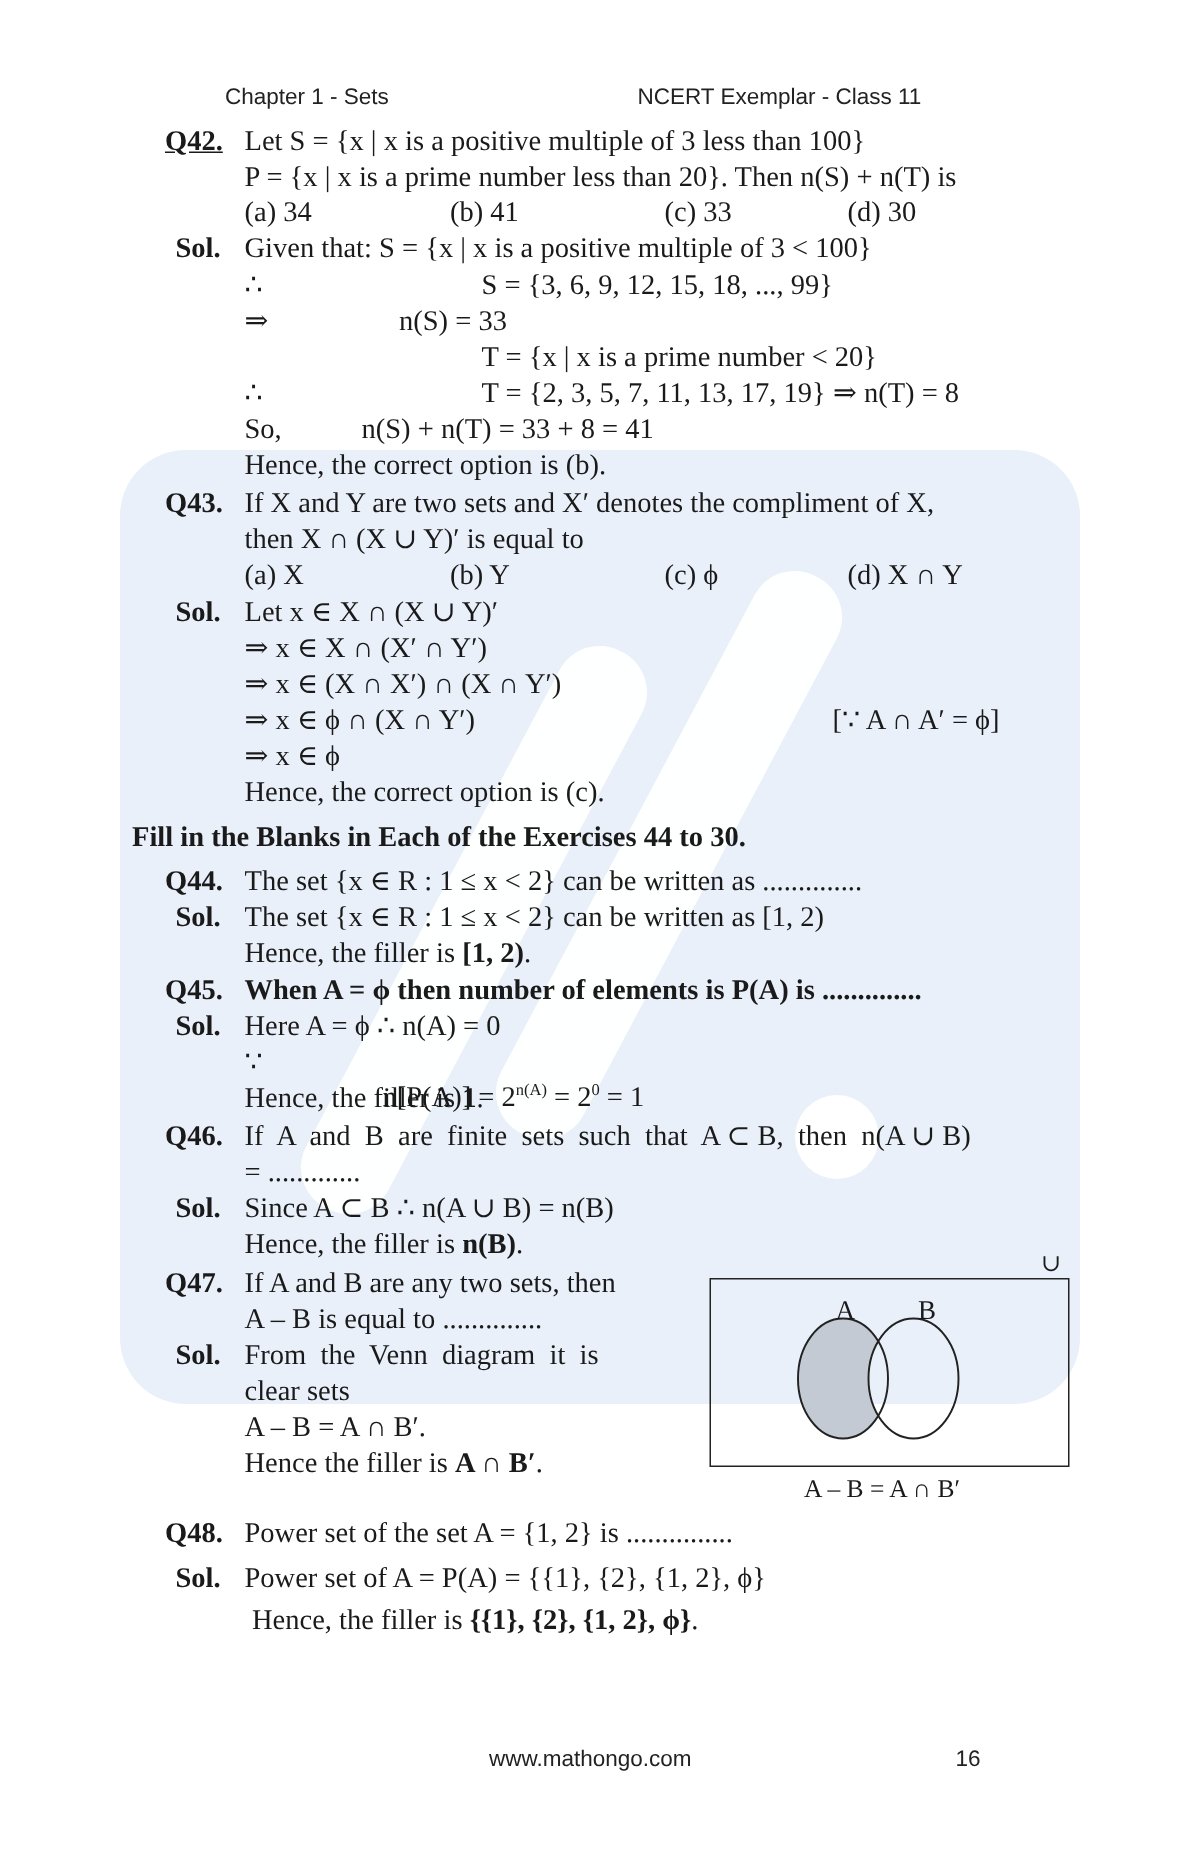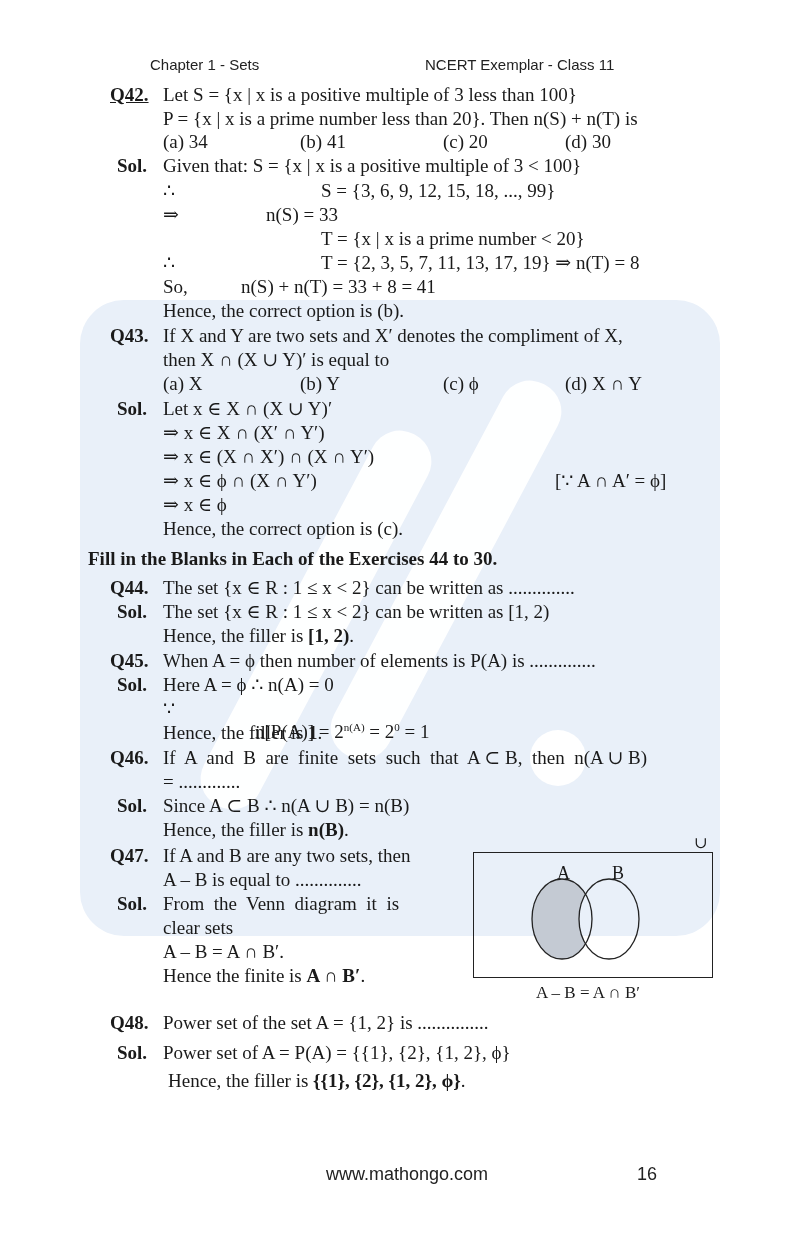--- a/index.html
+++ b/index.html
@@ -10,21 +10,21 @@
   .wm-slash { position:absolute; background:#ffffff; border-radius:30px; transform:rotate(28deg); opacity:0.95; }
   .wm-dot { position:absolute; background:#ffffff; border-radius:50%; }
   .content { position:absolute; left:0; top:0; width:800px; z-index:2; }
   .line { position:absolute; font-size:19px; white-space:nowrap; line-height:22px; }
   .qn { position:absolute; font-weight:bold; font-size:19px; line-height:22px; }
   .bold { font-weight:bold; }
   .sec { position:absolute; left:88px; font-weight:bold; font-size:19px; }
   .venn { position:absolute; left:473px; top:852px; width:238px; height:124px; border:1.5px solid #222; z-index:2; background:transparent; }
   .venn svg { position:absolute; left:0; top:0; }
   .venn-label { position:absolute; font-size:18px; }
-  .footer { position:absolute; top:1164px; font-family:"Liberation Sans","DejaVu Sans",sans-serif; font-size:18px; color:#222; }
+  .footer { position:absolute; top:1164px; font-family:"Liberation Sans","DejaVu Sans",sans-serif; font-size:15px; color:#222; }
   sup { font-size:11px; }
 </style>
 </head>
 <body>
 
 <div class="hdr" style="left:150px;">Chapter 1 - Sets</div>
 <div class="hdr" style="left:425px;text-align:center;">NCERT Exemplar - Class 11</div>
 
 <div class="watermark">
   <div class="wm-slash" style="left:205px; top:110px; width:62px; height:420px;"></div>
@@ -32,21 +32,21 @@
   <div class="wm-dot" style="left:450px; top:430px; width:56px; height:56px;"></div>
 </div>
 
 <div class="content">
 
   <div class="qn" style="left:110px; top:84px;text-decoration:underline;">Q42.</div>
   <div class="line" style="left:163px; top:84px;">Let S = {x | x is a positive multiple of 3 less than 100}</div>
   <div class="line" style="left:163px; top:108px;">P = {x | x is a prime number less than 20}. Then n(S) + n(T) is</div>
   <div class="line" style="left:163px; top:131px;font-family:Liberation Serif, serif;">(a)  34</div>
   <div class="line" style="left:300px; top:131px;">(b)  41</div>
-  <div class="line" style="left:443px; top:131px;">(c)  20</div>
+  <div class="line" style="left:443px; top:131px;">(c)  33</div>
   <div class="line" style="left:565px; top:131px;">(d)  30</div>
 
   <div class="qn" style="left:117px; top:155px;">Sol.</div>
   <div class="line" style="left:163px; top:155px;">Given that: S = {x | x is a positive multiple of 3 &lt; 100}</div>
   <div class="line" style="left:163px; top:180px;">∴</div>
   <div class="line" style="left:321px; top:180px;">S = {3, 6, 9, 12, 15, 18, ..., 99}</div>
   <div class="line" style="left:163px; top:204px;">⇒</div>
   <div class="line" style="left:266px; top:204px;">n(S) = 33</div>
   <div class="line" style="left:321px; top:228px;">T = {x | x is a prime number &lt; 20}</div>
   <div class="line" style="left:163px; top:252px;">∴</div>
@@ -76,21 +76,21 @@
 
   <div class="qn" style="left:110px; top:577px;">Q44.</div>
   <div class="line" style="left:163px; top:577px;">The set {x ∈ R : 1 ≤ x &lt; 2} can be written as ..............</div>
   <div class="qn" style="left:117px; top:601px;">Sol.</div>
   <div class="line" style="left:163px; top:601px;">The set {x ∈ R : 1 ≤ x &lt; 2} can be written as [1, 2)</div>
   <div class="line" style="left:163px; top:625px;">
     <span>Hence, the filler is </span><span class="bold">[1, 2)</span><span>.</span>
   </div>
 
   <div class="qn" style="left:110px; top:650px;">Q45.</div>
-  <div class="line" style="left:163px; top:650px;">When A = ϕ then number of elements is P(A) is ..............</div>
+  <div class="line" style="left:163px; top:650px;font-weight:bold;">When A = ϕ then number of elements is P(A) is ..............</div>
   <div class="qn" style="left:117px; top:674px;">Sol.</div>
   <div class="line" style="left:163px; top:674px;">Here A = ϕ  ∴ n(A) = 0</div>
   <div class="line" style="left:163px; top:698px;">∵</div>
   <div class="line" style="left:255px; top:716px;">
     <span>n[P(A)] = 2</span><sup>n(A)</sup><span> = 2</span><sup>0</sup><span> = 1</span>
   </div>
   <div class="line" style="left:163px; top:722px;">
     <span>Hence, the filler is </span><span class="bold">1</span><span>.</span>
   </div>
 
@@ -104,21 +104,21 @@
   </div>
 
   <div class="qn" style="left:110px; top:845px;">Q47.</div>
   <div class="line" style="left:163px; top:845px;">If A and B are any two sets, then</div>
   <div class="line" style="left:163px; top:869px;">A – B is equal to ..............</div>
   <div class="qn" style="left:117px; top:893px;">Sol.</div>
   <div class="line" style="left:163px; top:893px; white-space:pre;">From  the  Venn  diagram  it  is</div>
   <div class="line" style="left:163px; top:917px;">clear sets</div>
   <div class="line" style="left:163px; top:941px;">A – B = A ∩ B′.</div>
   <div class="line" style="left:163px; top:965px;">
-    <span>Hence the finite is </span><span class="bold">A ∩ B′</span><span>.</span>
+    <span>Hence the filler is </span><span class="bold">A ∩ B′</span><span>.</span>
   </div>
 
   <div class="line" style="left:694px; top:832px; font-size:16px;">∪</div>
   <div class="venn">
     <svg width="238" height="124" viewBox="0 0 238 124">
       <defs>
         <clipPath id="clipA">
             <ellipse cx="88" cy="66" rx="30" ry="40"></ellipse>
           </clipPath>
         <mask id="maskNotB">

